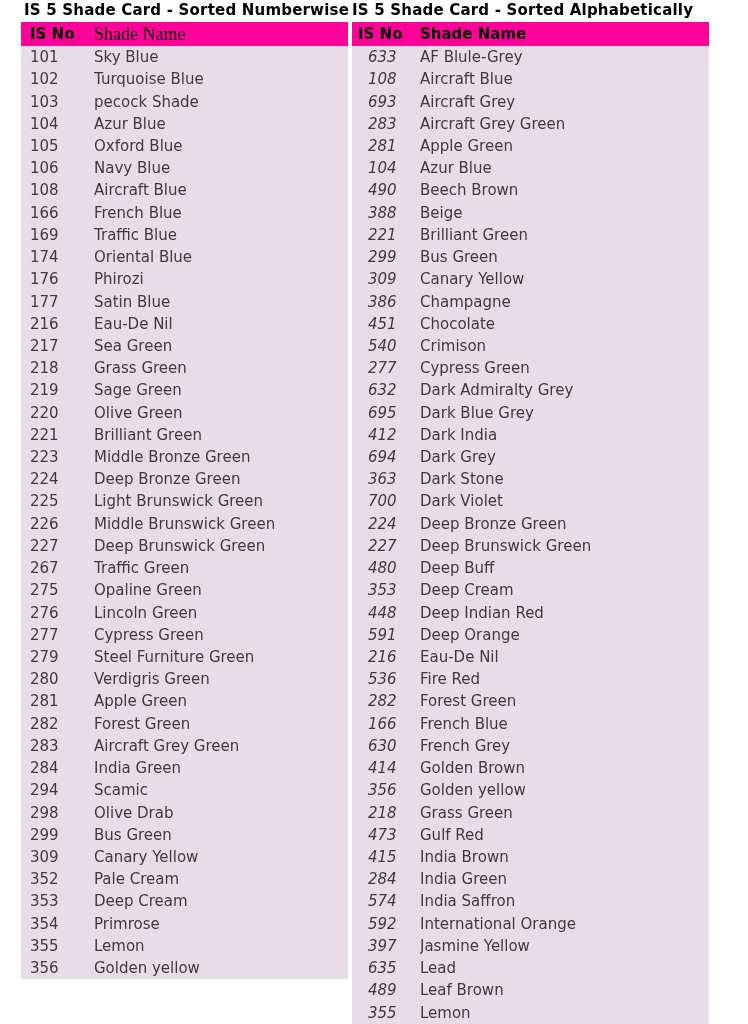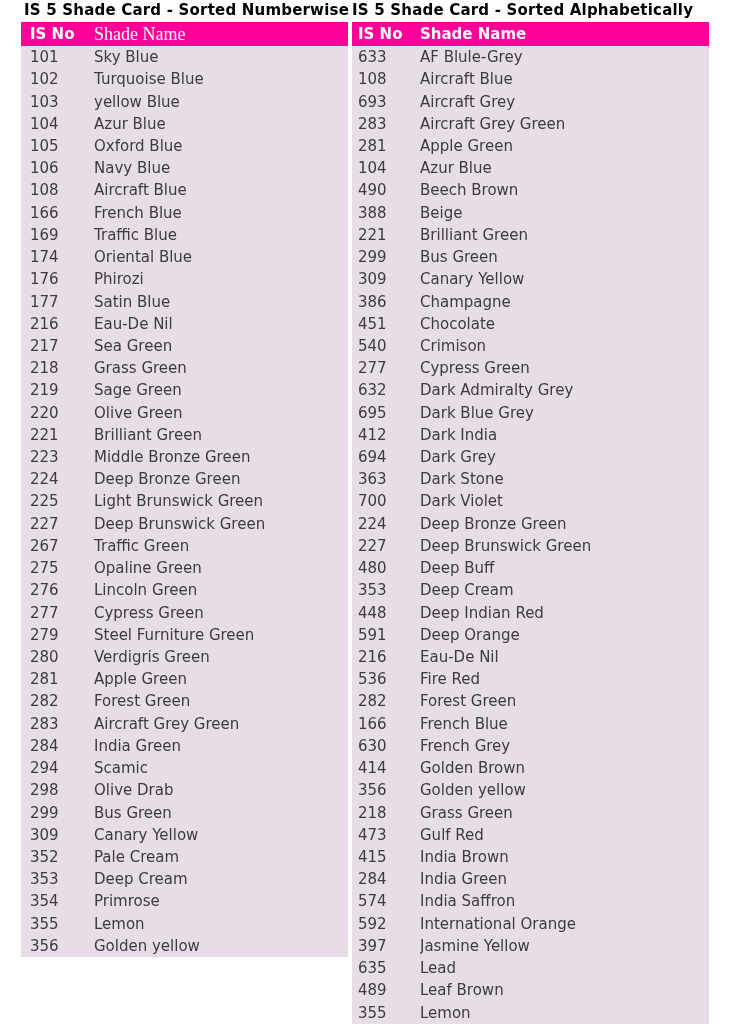--- a/index.html
+++ b/index.html
@@ -34,21 +34,21 @@
     font-size: 15px;
   }
   #table-numberwise { left: 21px; width: 327px; }
   #table-alphabetical { left: 352px; width: 357px; }
 
   #table-numberwise col.col-isno { width: 73px; }
   #table-alphabetical col.col-isno { width: 68px; }
 
   thead th {
     background: #ff0099;
-    color: #ffffff;
+    color: #000000;
     text-align: left;
     font-weight: bold;
     height: 24px;
     padding: 0;
     vertical-align: middle;
     font-size: 15px;
   }
   thead th.h-isno { padding-left: 9px; }
   #table-alphabetical thead th.h-isno { padding-left: 6px; }
   thead th.h-shade { padding-left: 0; }
@@ -62,21 +62,21 @@
   tbody td {
     background: #e7dde6;
     color: #3c3c3c;
     height: 22.23px;
     padding: 0;
     vertical-align: middle;
     white-space: nowrap;
     overflow: hidden;
   }
   tbody td:first-child { padding-left: 9px; }
-  #table-alphabetical tbody td:first-child { padding-left: 6px; }
+  #table-alphabetical tbody td:first-child { padding-left: 16px; font-style: italic; }
 </style>
 </head>
 <body>
 
 <div id="title-numberwise" class="table-title">IS 5 Shade Card - Sorted Numberwise</div>
 
 <div id="title-alphabetical" class="table-title">IS 5 Shade Card - Sorted Alphabetically</div>
 
 <table id="table-numberwise" class="shade-table">
   <colgroup>
@@ -93,21 +93,21 @@
       <tr>
         <td>101</td>
         <td>Sky Blue</td>
       </tr>
       <tr>
         <td>102</td>
         <td>Turquoise Blue</td>
       </tr>
       <tr>
         <td>103</td>
-        <td>yellow Blue</td>
+        <td>pecock Shade</td>
       </tr>
       <tr>
         <td>104</td>
         <td>Azur Blue</td>
       </tr>
       <tr>
         <td>105</td>
         <td>Oxford Blue</td>
       </tr>
       <tr>
@@ -166,20 +166,24 @@
         <td>223</td>
         <td>Middle Bronze Green</td>
       </tr>
       <tr>
         <td>224</td>
         <td>Deep Bronze Green</td>
       </tr>
       <tr>
         <td>225</td>
         <td>Light Brunswick Green</td>
+      </tr>
+      <tr>
+        <td>226</td>
+        <td>Middle Brunswick Green</td>
       </tr>
       <tr>
         <td>227</td>
         <td>Deep Brunswick Green</td>
       </tr>
       <tr>
         <td>267</td>
         <td>Traffic Green</td>
       </tr>
       <tr>

